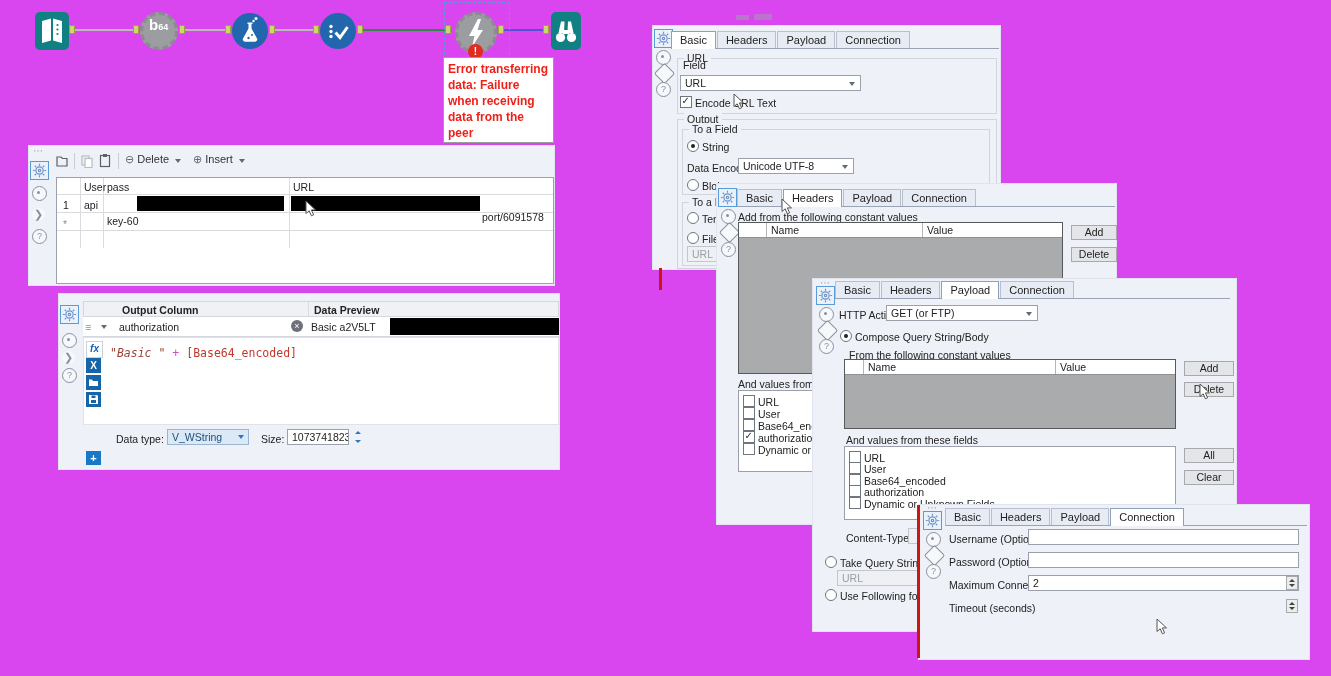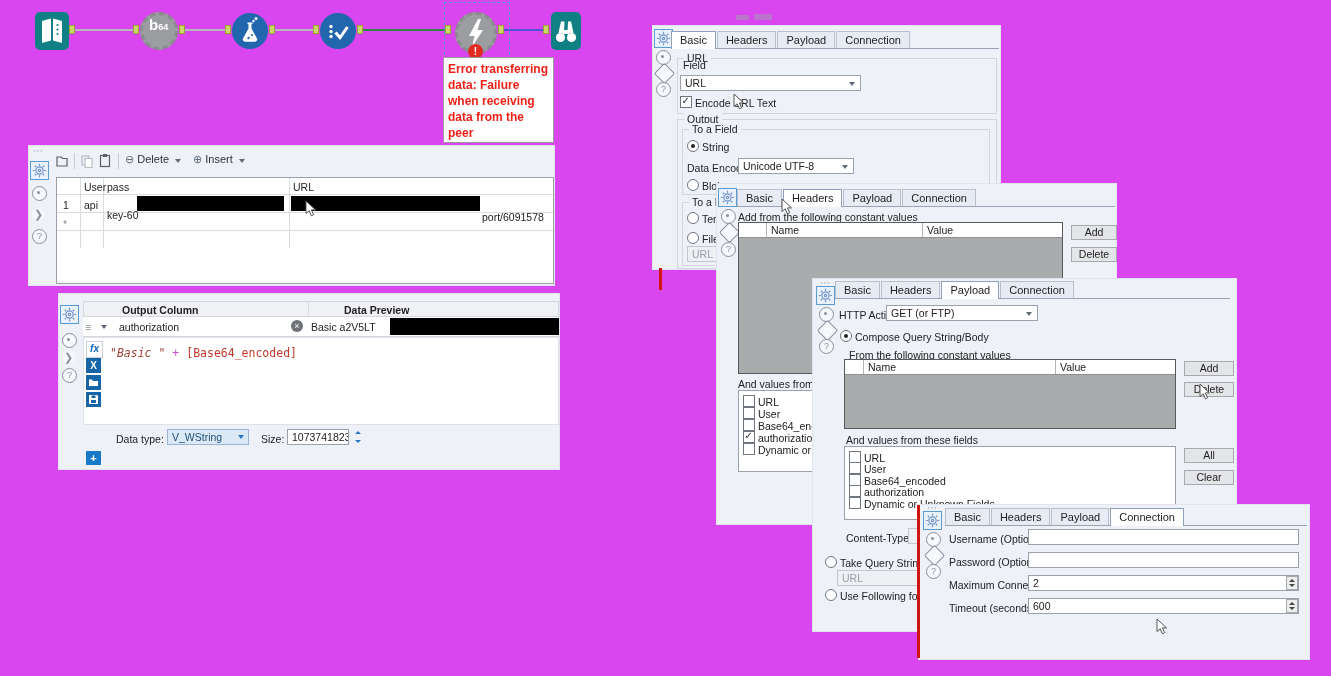--- a/index.html
+++ b/index.html
@@ -189,21 +189,21 @@
       <div class="gline" style="left:0;top:34px;width:100%;height:1px;"></div>
       <div class="gline" style="left:0;top:52px;width:100%;height:1px;"></div>
       <div class="gline" style="left:23px;top:0;width:1px;height:70px;"></div>
       <div class="gline" style="left:46px;top:0;width:1px;height:70px;"></div>
       <div class="gline" style="left:232px;top:0;width:1px;height:70px;"></div>
       <div class="lbl" style="left:27px;top:3px;">User</div>
       <div class="lbl" style="left:50px;top:3px;">pass</div>
       <div class="lbl" style="left:236px;top:3px;">URL</div>
       <div class="lbl" style="left:6px;top:21px;">1</div>
       <div class="lbl" style="left:27px;top:21px;">api</div>
-      <div class="lbl" style="left:50px;top:31px;">key-60</div>
+      <div class="lbl" style="left:50px;top:37px;">key-60</div>
       <div class="redact" style="left:80px;top:18px;width:147px;height:15px;"></div>
       <div class="redact" style="left:234px;top:18px;width:189px;height:15px;"></div>
       <div class="lbl" style="left:425px;top:33px;">port/6091578</div>
       <div class="lbl" style="left:6px;top:40px;color:#8a8f99;">*</div>
     </div>
   </div>
 
   <div class="panel" style="left:58px;top:293px;width:502px;height:177px;z-index:10;">
     <div class="selframe" style="left:1px;top:11px;width:17px;height:17px;">
       <svg width="15" height="15" viewBox="0 0 14 14" style="margin:1px;">
@@ -213,21 +213,21 @@
             <path d="M7 .8v1.8M7 11.4v1.8M.8 7h1.8M11.4 7h1.8M2.6 2.6l1.3 1.3M10.1 10.1l1.3 1.3M11.4 2.6l-1.3 1.3M3.9 10.1l-1.3 1.3"></path>
           </g>
         </svg>
     </div>
     <div class="ico target" style="left:3px;top:39px;"></div>
     <div class="ico" style="left:3px;top:57px;border:none;font-size:11px;color:#8a8f9c;">❯</div>
     <div class="ico" style="left:3px;top:74px;">?</div>
 
     <div class="abs" style="left:24px;top:7px;width:476px;height:16px;background:#f0f1f4;border:1px solid #d4d7dd;box-sizing:border-box;">
       <div class="lbl b" style="left:38px;top:2px;">Output Column</div>
-      <div class="lbl b" style="left:230px;top:2px;margin-left:30px;">Data Preview</div>
+      <div class="lbl b" style="left:230px;top:2px;">Data Preview</div>
       <div class="gline" style="left:224px;top:0;width:1px;height:16px;"></div>
     </div>
     <div class="abs" style="left:24px;top:23px;width:476px;height:20px;background:#fff;border-bottom:1px solid #d4d7dd;box-sizing:border-box;">
       <div class="lbl" style="left:2px;top:4px;color:#8a8f9c;">≡</div>
       <i class="caret" style="left:18px;top:8px;"></i>
       <div class="lbl" style="left:36px;top:4px;">authorization</div>
       <div class="abs" style="left:208px;top:3px;width:12px;height:12px;border-radius:50%;background:#6e7278;color:#fff;font-size:9px;text-align:center;line-height:12px;">×</div>
       <div class="lbl" style="left:228px;top:4px;">Basic a2V5LT</div>
       <div class="redact" style="left:307px;top:1px;width:169px;height:17px;"></div>
     </div>
@@ -464,21 +464,20 @@
     <div class="tb" style="left:109px;top:24px;width:271px;height:16px;"></div>
     <div class="lbl" style="left:30px;top:51px;">Password (Optional)</div>
     <div class="tb" style="left:109px;top:47px;width:271px;height:16px;"></div>
     <div class="lbl" style="left:30px;top:74px;">Maximum Connections</div>
     <div class="tb" style="left:109px;top:70px;width:271px;height:16px;">2</div>
     <div class="spin" style="left:367px;top:71px;width:12px;height:14px;">
         <i class="up"></i>
         <i class="dn"></i>
       </div>
     <div class="lbl" style="left:30px;top:97px;">Timeout (seconds)</div>
-    <div class="tb" style="left:109px;top:93px;width:271px;height:16px;">600</div>
     <div class="spin" style="left:367px;top:94px;width:12px;height:14px;">
         <i class="up"></i>
         <i class="dn"></i>
       </div>
   </div>
 
   <div class="redline" style="left:917px;top:505px;height:153px;z-index:55;"></div>
   <div class="redline" style="left:659px;top:268px;height:22px;z-index:31;"></div>
 
   <svg class="cursor" style="left:733px;top:93px;" width="12" height="18" viewBox="0 0 12 18">

